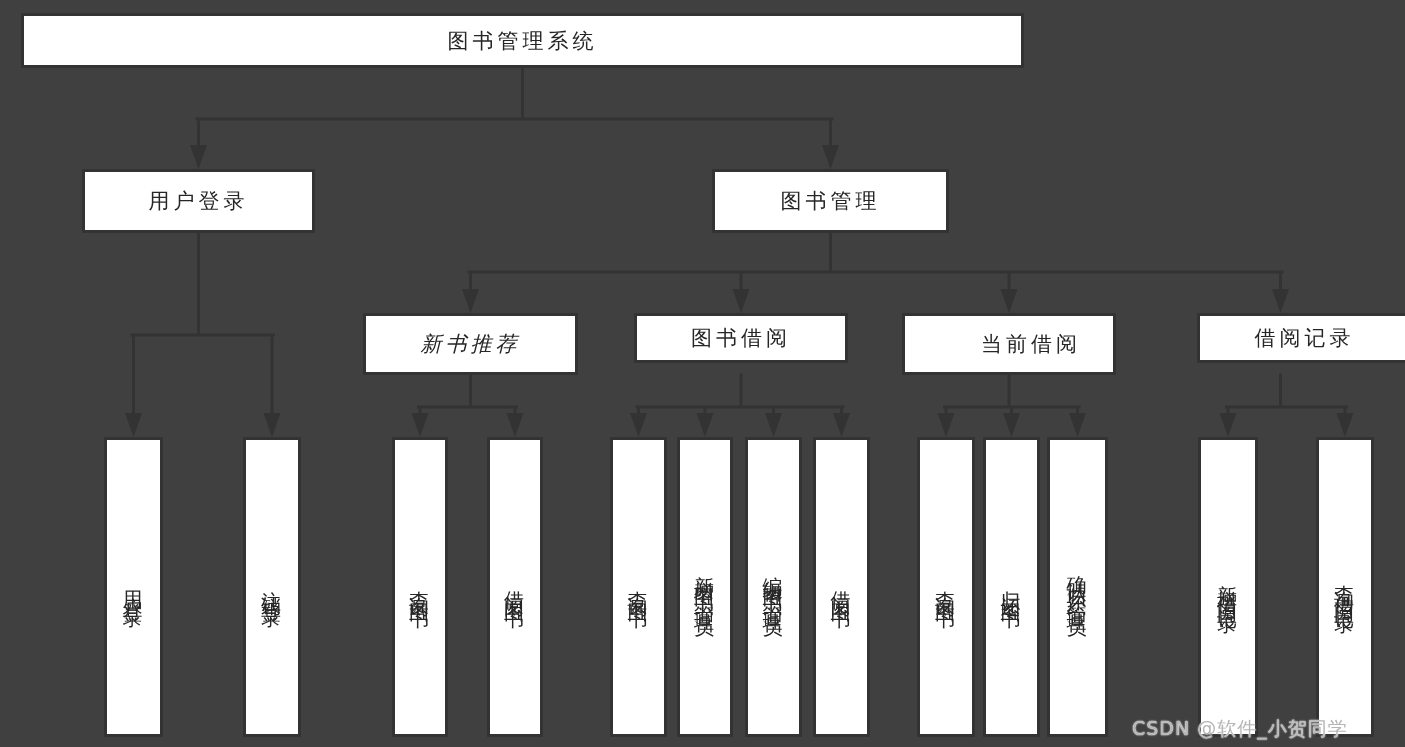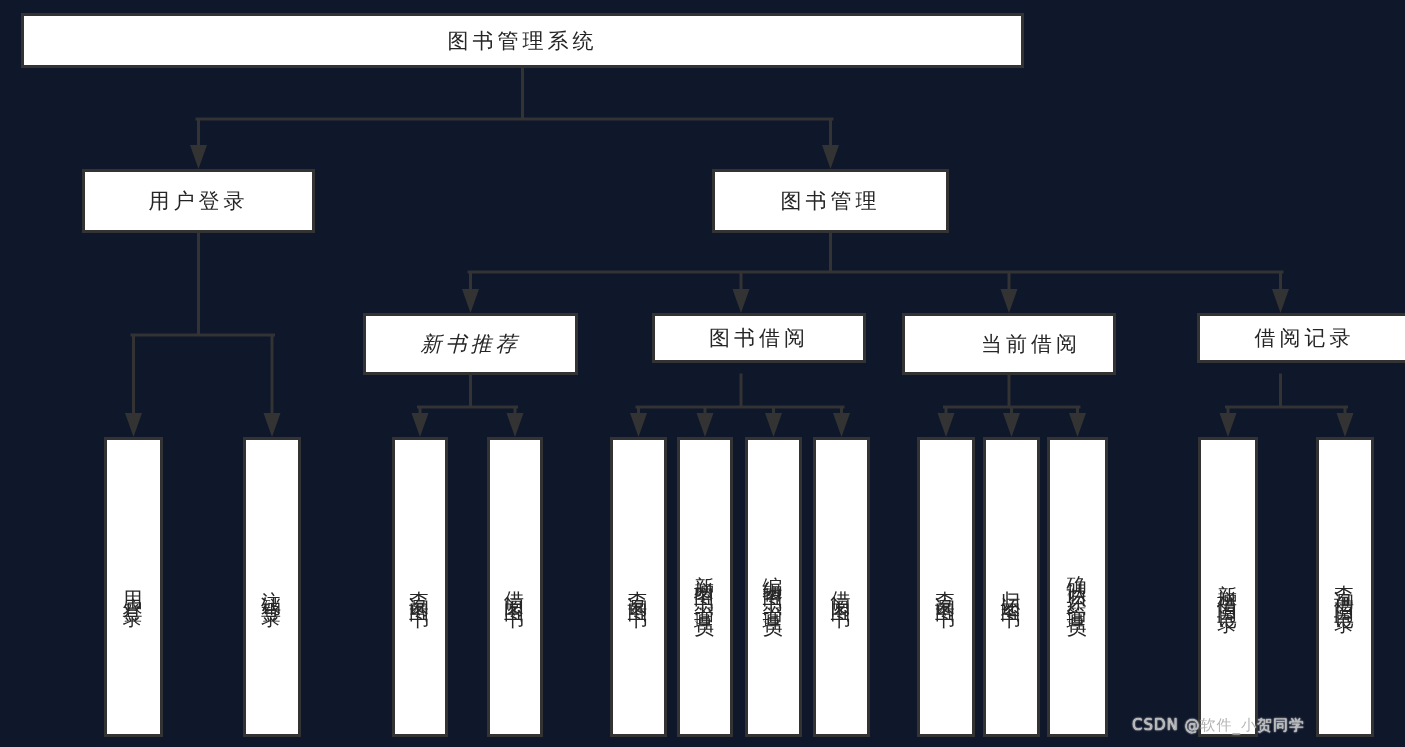--- a/index.html
+++ b/index.html
@@ -1,20 +1,20 @@
 <!DOCTYPE html>
 <html><head>
 <meta charset="utf-8">
 <style>
   html, body { margin: 0; padding: 0; background: #ffffff; }
   .canvas {
     position: relative;
     width: 1405px;
     height: 747px;
-    background: #0f172a;
+    background: #404040;
     font-family: "DejaVu Sans", "Liberation Sans", sans-serif;
     color: #262626;
     overflow: hidden;
   }
   .wires {
     position: absolute;
     left: 0; top: 0;
     width: 1405px; height: 747px;
   }
   .node {
@@ -38,21 +38,21 @@
     place-items: center;
     font-size: 20px;
     letter-spacing: 6px;
     writing-mode: vertical-rl;
     z-index: 2;
   }
   .watermark {
     position: absolute;
     left: 1132px;
     top: 716px;
-    font-size: 15px;
+    font-size: 19px;
     letter-spacing: 1px;
     color: #b5b5b5;
     text-shadow: 0 0 2px #ffffff, 0 0 1px #ffffff;
     z-index: 5;
     white-space: nowrap;
     text-align: right;
   }
 </style>
 </head>
 <body>
@@ -96,21 +96,21 @@
       M1219.5 413 H1236.5 L1228 437 Z
       M1336.5 413 H1353.5 L1345 437 Z"></path>
   </svg>
 
   <div class="node" style="left:21px; top:13px; width:1003px; height:55px;">图书管理系统</div>
 
   <div class="node" style="left:82px; top:169px; width:233px; height:64px;">用户登录</div>
   <div class="node" style="left:712px; top:169px; width:237px; height:64px;">图书管理</div>
 
   <div class="node" style="left:363px; top:313px; width:215px; height:62px;font-style:italic;">新书推荐</div>
-  <div class="node" style="left:652px; top:313px; width:214px; height:50px;">图书借阅</div>
+  <div class="node" style="left:634px; top:313px; width:214px; height:50px;">图书借阅</div>
   <div class="node" style="left:902px; top:313px; width:214px; height:62px;padding-left:44px;">当前借阅</div>
   <div class="node" style="left:1173px; top:313px; width:215px; height:50px;margin-left:24px;">借阅记录</div>
 
   <div class="vnode" style="left:104px; top:437px; width:59px; height:300px;">用户登录</div>
   <div class="vnode" style="left:243px; top:437px; width:58px; height:300px;">注销登录</div>
 
   <div class="vnode" style="left:392px; top:437px; width:56px; height:300px;">查询图书</div>
   <div class="vnode" style="left:487px; top:437px; width:56px; height:300px;">借阅图书</div>
 
   <div class="vnode" style="left:610px; top:437px; width:57px; height:300px;">查询图书</div>

